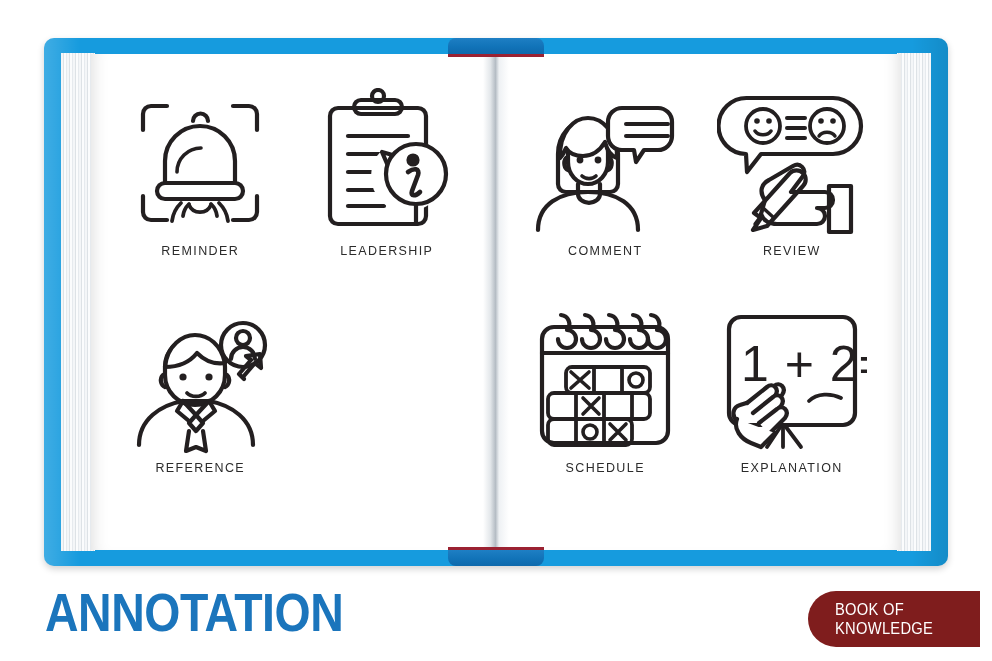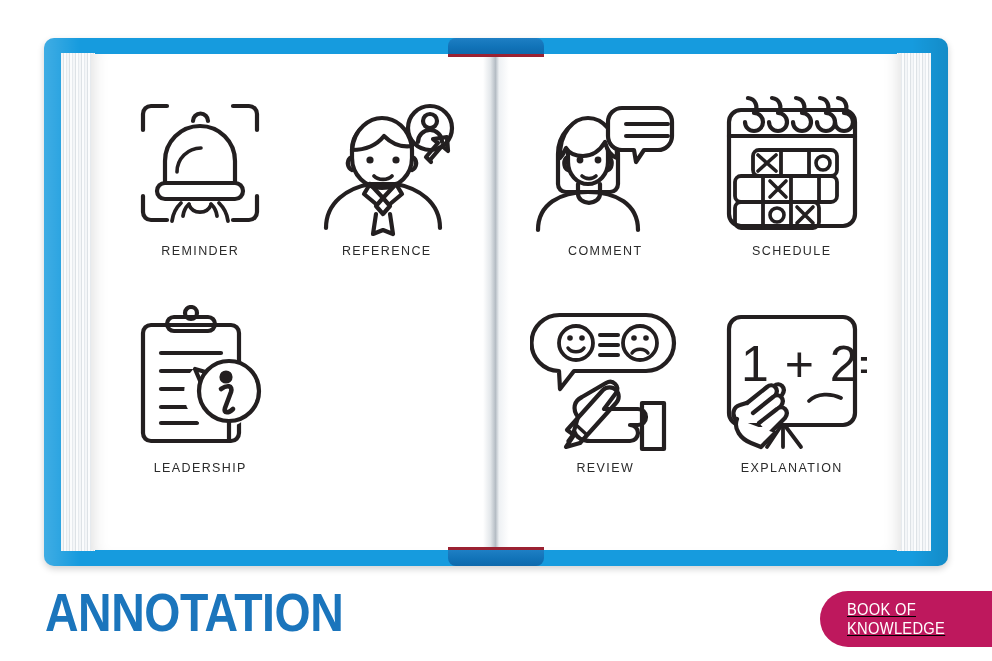--- a/index.html
+++ b/index.html
@@ -168,32 +168,31 @@
     font-weight: bold;
     letter-spacing: -0.5px;
     color: #1B75BC;
     transform: scaleX(0.86);
     transform-origin: left center;
     font-family: "Liberation Sans", sans-serif;
     white-space: nowrap;
   }
   .badge {
     position: absolute;
-    right: 0px;
+    right: 12px;
     top: 591px;
     width: 172px;
     height: 56px;
-    background: #be185d;
+    background: #7f1d1d;
     border-radius: 28px 0 0 28px;
     display: flex;
     flex-direction: column;
     align-items: flex-start;
     justify-content: center;
     padding-left: 27px;
-    text-decoration: underline;
   }
   .badge-line {
     color: #ffffff;
     font-size: 16px;
     line-height: 19px;
     letter-spacing: 0.3px;
     transform: scaleX(0.92);
     transform-origin: left center;
     font-family: "Liberation Sans", sans-serif;
     white-space: nowrap;
@@ -259,55 +258,20 @@
               </svg>
             </div>
             <div class="cell-label">REMINDER</div>
           </div>
 
 
           <div class="cell">
             <div class="icon-box">
               <svg width="150" height="150" viewBox="0 0 150 150" fill="none" stroke="#231F20" stroke-width="4.2" stroke-linecap="round" stroke-linejoin="round">
 
-                <path d="M40 62 a30 30 0 0 1 60 0 v8 a30 30 0 0 1 -60 0 z"></path>
-
-                <path d="M40 62 c2 -22 18 -32 30 -32 c14 0 26 10 30 28 c-14 2 -22 -4 -28 -10 c-8 10 -20 14 -32 14 z" fill="#ffffff"></path>
-
-                <path d="M38 70 a6 7 0 0 0 2 12"></path>
-                <path d="M102 70 a6 7 0 0 1 -2 12"></path>
-
-                <circle cx="58" cy="72" r="3.6" fill="#231F20" stroke="none"></circle>
-                <circle cx="84" cy="72" r="3.6" fill="#231F20" stroke="none"></circle>
-
-                <path d="M62 88 a11 8 0 0 0 18 0" stroke-width="3.8"></path>
-
-                <path d="M14 140 c0 -26 22 -40 44 -44 h26 c22 4 44 18 44 44"></path>
-
-                <path d="M58 96 l13 14 l13 -14"></path>
-                <path d="M58 96 l-6 10 l12 10"></path>
-                <path d="M84 96 l6 10 l-12 10"></path>
-
-                <path d="M71 110 l-7 8 l7 8 l7 -8 z"></path>
-                <path d="M64 126 l-3 20 l10 -4 l10 4 l-3 -20"></path>
-
-                <circle cx="118" cy="40" r="22" fill="#ffffff"></circle>
-                <circle cx="118" cy="33" r="7"></circle>
-                <path d="M106 54 a12 12 0 0 1 24 0"></path>
-
-                <path d="M118 72 l12 -14 l6 5 l-1 -14 l-14 2 l5 4 l-12 14 l5 5 z"></path>
-              </svg>
-            </div>
-            <div class="cell-label">REFERENCE</div>
-          </div>
-
-          <div class="cell">
-            <div class="icon-box">
-              <svg width="150" height="150" viewBox="0 0 150 150" fill="none" stroke="#231F20" stroke-width="4.2" stroke-linecap="round" stroke-linejoin="round">
-
                 <path d="M18 28 a8 8 0 0 1 8 -8 H106 a8 8 0 0 1 8 8 V128 a8 8 0 0 1 -8 8 H26 a8 8 0 0 1 -8 -8 Z"></path>
 
                 <rect x="42" y="12" width="48" height="14" rx="7"></rect>
                 <circle cx="66" cy="8" r="6"></circle>
 
                 <path d="M36 48 H96"></path>
                 <path d="M36 66 H96"></path>
                 <path d="M36 84 H80"></path>
                 <path d="M36 102 H80"></path>
                 <path d="M36 118 H72"></path>
@@ -319,20 +283,55 @@
 
                 <path d="M104 116 V136" stroke-width="4.2"></path>
 
                 <circle cx="101" cy="72" r="4.5" fill="#231F20"></circle>
                 <path d="M96 84 c6 -4 12 -4 10 3 l-6 16 c-2 6 4 5 8 1" stroke-width="4.6"></path>
               </svg>
             </div>
             <div class="cell-label">LEADERSHIP</div>
           </div>
 
+          <div class="cell">
+            <div class="icon-box">
+              <svg width="150" height="150" viewBox="0 0 150 150" fill="none" stroke="#231F20" stroke-width="4.2" stroke-linecap="round" stroke-linejoin="round">
+
+                <path d="M40 62 a30 30 0 0 1 60 0 v8 a30 30 0 0 1 -60 0 z"></path>
+
+                <path d="M40 62 c2 -22 18 -32 30 -32 c14 0 26 10 30 28 c-14 2 -22 -4 -28 -10 c-8 10 -20 14 -32 14 z" fill="#ffffff"></path>
+
+                <path d="M38 70 a6 7 0 0 0 2 12"></path>
+                <path d="M102 70 a6 7 0 0 1 -2 12"></path>
+
+                <circle cx="58" cy="72" r="3.6" fill="#231F20" stroke="none"></circle>
+                <circle cx="84" cy="72" r="3.6" fill="#231F20" stroke="none"></circle>
+
+                <path d="M62 88 a11 8 0 0 0 18 0" stroke-width="3.8"></path>
+
+                <path d="M14 140 c0 -26 22 -40 44 -44 h26 c22 4 44 18 44 44"></path>
+
+                <path d="M58 96 l13 14 l13 -14"></path>
+                <path d="M58 96 l-6 10 l12 10"></path>
+                <path d="M84 96 l6 10 l-12 10"></path>
+
+                <path d="M71 110 l-7 8 l7 8 l7 -8 z"></path>
+                <path d="M64 126 l-3 20 l10 -4 l10 4 l-3 -20"></path>
+
+                <circle cx="118" cy="40" r="22" fill="#ffffff"></circle>
+                <circle cx="118" cy="33" r="7"></circle>
+                <path d="M106 54 a12 12 0 0 1 24 0"></path>
+
+                <path d="M118 72 l12 -14 l6 5 l-1 -14 l-14 2 l5 4 l-12 14 l5 5 z"></path>
+              </svg>
+            </div>
+            <div class="cell-label">REFERENCE</div>
+          </div>
+
         </div>
       </div>
 
       <div class="page right">
         <div class="grid">
 
           <div class="cell">
             <div class="icon-box">
               <svg width="150" height="150" viewBox="0 0 150 150" fill="none" stroke="#231F20" stroke-width="4.2" stroke-linecap="round" stroke-linejoin="round">
 
@@ -352,20 +351,52 @@
 
                 <path d="M48 96 v10 a10 8 0 0 0 22 0 V96"></path>
                 <path d="M8 142 c0 -26 22 -38 50 -38 c28 0 50 12 50 38"></path>
 
                 <path d="M92 20 h36 a14 14 0 0 1 14 14 v14 a14 14 0 0 1 -14 14 h-14 l-8 12 l-2 -12 h-12 a14 14 0 0 1 -14 -14 V34 a14 14 0 0 1 14 -14 z" fill="#ffffff"></path>
                 <path d="M96 36 H138" stroke-width="4"></path>
                 <path d="M96 48 H138" stroke-width="4"></path>
               </svg>
             </div>
             <div class="cell-label">COMMENT</div>
+          </div>
+
+          <div class="cell">
+            <div class="icon-box">
+              <svg width="150" height="150" viewBox="0 0 150 150" fill="none" stroke="#231F20" stroke-width="4.2" stroke-linecap="round" stroke-linejoin="round">
+
+                <path d="M30 10 H116 a28 28 0 0 1 0 56 H44 l-14 18 l-1 -18 a28 28 0 0 1 1 -56 z" fill="#ffffff"></path>
+
+                <circle cx="46" cy="38" r="17" stroke-width="3.8"></circle>
+                <circle cx="40" cy="33" r="2.8" fill="#231F20" stroke="none"></circle>
+                <circle cx="52" cy="33" r="2.8" fill="#231F20" stroke="none"></circle>
+                <path d="M38 43 a9 7 0 0 0 16 0" stroke-width="3.4"></path>
+
+                <circle cx="110" cy="38" r="17" stroke-width="3.8"></circle>
+                <circle cx="104" cy="33" r="2.8" fill="#231F20" stroke="none"></circle>
+                <circle cx="116" cy="33" r="2.8" fill="#231F20" stroke="none"></circle>
+                <path d="M102 48 a9 7 0 0 1 16 0" stroke-width="3.4"></path>
+
+                <path d="M70 30 H88" stroke-width="4"></path>
+                <path d="M70 40 H88" stroke-width="4"></path>
+                <path d="M70 50 H88" stroke-width="4"></path>
+
+                <path d="M48 112 c-6 -8 -4 -16 4 -20 l24 -14 c7 -4 14 3 10 10 l-12 16 h34 a8 8 0 0 1 0 16 h-8 a8 8 0 0 1 0 16 H60 c-8 0 -14 -4 -16 -10 z"></path>
+
+                <rect x="112" y="98" width="22" height="46"></rect>
+
+                <path d="M44 130 l-8 12 l14 -4 l36 -40 a9 9 0 0 0 -13 -13 l-36 40 z"></path>
+                <path d="M38 136 l6 -8" stroke-width="3.4"></path>
+                <path d="M44 118 l12 11" stroke-width="3.4"></path>
+              </svg>
+            </div>
+            <div class="cell-label">REVIEW</div>
           </div>
 
           <div class="cell">
             <div class="icon-box">
               <svg width="150" height="150" viewBox="0 0 150 150" fill="none" stroke="#231F20" stroke-width="4.2" stroke-linecap="round" stroke-linejoin="round">
 
                 <rect x="12" y="22" width="126" height="116" rx="12"></rect>
                 <path d="M12 48 H138"></path>
 
                 <path d="M28 34 a9 9 0 1 0 9 -9 a9 9 0 0 0 -6 -15"></path>
@@ -392,52 +423,20 @@
                 <circle cx="106" cy="75" r="7" stroke-width="3.6"></circle>
 
                 <path d="M53 93 L69 109 M69 93 L53 109" stroke-width="3.6"></path>
 
                 <circle cx="60" cy="127" r="7" stroke-width="3.6"></circle>
 
                 <path d="M80 119 L96 135 M96 119 L80 135" stroke-width="3.6"></path>
               </svg>
             </div>
             <div class="cell-label">SCHEDULE</div>
-          </div>
-
-          <div class="cell">
-            <div class="icon-box">
-              <svg width="150" height="150" viewBox="0 0 150 150" fill="none" stroke="#231F20" stroke-width="4.2" stroke-linecap="round" stroke-linejoin="round">
-
-                <path d="M30 10 H116 a28 28 0 0 1 0 56 H44 l-14 18 l-1 -18 a28 28 0 0 1 1 -56 z" fill="#ffffff"></path>
-
-                <circle cx="46" cy="38" r="17" stroke-width="3.8"></circle>
-                <circle cx="40" cy="33" r="2.8" fill="#231F20" stroke="none"></circle>
-                <circle cx="52" cy="33" r="2.8" fill="#231F20" stroke="none"></circle>
-                <path d="M38 43 a9 7 0 0 0 16 0" stroke-width="3.4"></path>
-
-                <circle cx="110" cy="38" r="17" stroke-width="3.8"></circle>
-                <circle cx="104" cy="33" r="2.8" fill="#231F20" stroke="none"></circle>
-                <circle cx="116" cy="33" r="2.8" fill="#231F20" stroke="none"></circle>
-                <path d="M102 48 a9 7 0 0 1 16 0" stroke-width="3.4"></path>
-
-                <path d="M70 30 H88" stroke-width="4"></path>
-                <path d="M70 40 H88" stroke-width="4"></path>
-                <path d="M70 50 H88" stroke-width="4"></path>
-
-                <path d="M48 112 c-6 -8 -4 -16 4 -20 l24 -14 c7 -4 14 3 10 10 l-12 16 h34 a8 8 0 0 1 0 16 h-8 a8 8 0 0 1 0 16 H60 c-8 0 -14 -4 -16 -10 z"></path>
-
-                <rect x="112" y="98" width="22" height="46"></rect>
-
-                <path d="M44 130 l-8 12 l14 -4 l36 -40 a9 9 0 0 0 -13 -13 l-36 40 z"></path>
-                <path d="M38 136 l6 -8" stroke-width="3.4"></path>
-                <path d="M44 118 l12 11" stroke-width="3.4"></path>
-              </svg>
-            </div>
-            <div class="cell-label">REVIEW</div>
           </div>
 
           <div class="cell">
             <div class="icon-box">
               <svg width="150" height="150" viewBox="0 0 150 150" fill="none" stroke="#231F20" stroke-width="4.2" stroke-linecap="round" stroke-linejoin="round">
 
                 <path d="M66 118 L50 142" stroke-width="3.8"></path>
                 <path d="M66 118 L84 142" stroke-width="3.8"></path>
                 <path d="M66 118 V142" stroke-width="3.8"></path>
 

